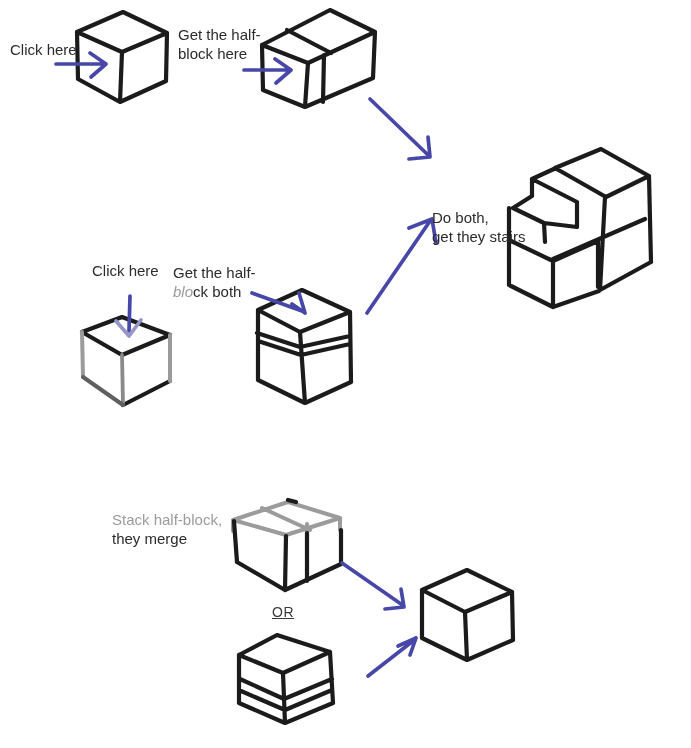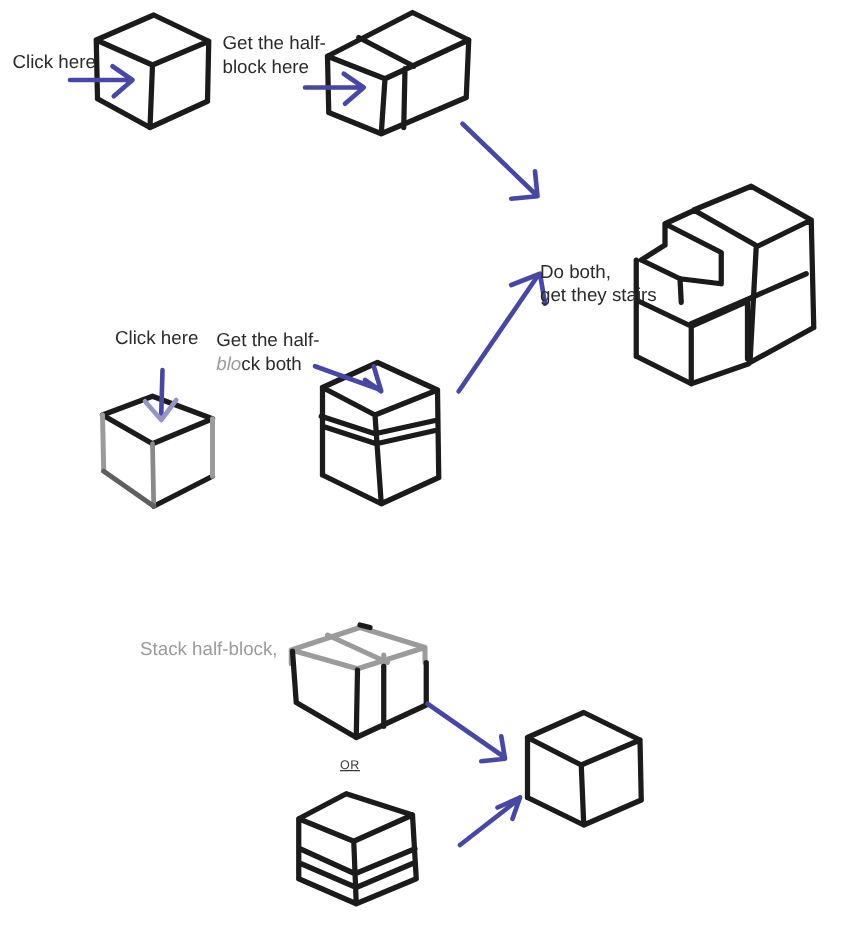--- a/index.html
+++ b/index.html
@@ -13,21 +13,21 @@
   svg.sketch{position:absolute;left:0;top:0;}
   .label{
     position:absolute;
     font-size:15px;
     line-height:19px;
     color:var(--ink_text,#2b2b2b);
     white-space:nowrap;
   }
   .label .faded-part{color:var(--faded,#9b9b9b);font-style:italic;}
   .label.gray-line1 .l1{color:var(--faded,#9b9b9b);text-align:right;}
-  .or-label{font-size:10px;color:#3a3a3a;letter-spacing:0.5px;text-decoration:underline;}
+  .or-label{font-size:14px;color:#3a3a3a;letter-spacing:0.5px;text-decoration:underline;}
   
   .ink{stroke:var(--ink,#1b1b1b);stroke-width:4.2;fill:none;stroke-linecap:round;stroke-linejoin:round;}
   .gray{stroke:var(--faded,#9b9b9b);stroke-width:4;fill:none;stroke-linecap:round;stroke-linejoin:round;}
   .gray-soft{stroke:#8a8a8a;stroke-width:3.8;fill:none;stroke-linecap:round;stroke-linejoin:round;}
   .mid-gray{stroke:#5f5f5f;stroke-width:4;fill:none;stroke-linecap:round;stroke-linejoin:round;}
   .accent{stroke:var(--accent,#4747a8);stroke-width:3.7;fill:none;stroke-linecap:round;stroke-linejoin:round;}
   .accent-light{stroke:var(--accent_light,#9494c9);stroke-width:3.7;fill:none;stroke-linecap:round;stroke-linejoin:round;}
 </style>
 </head>
 <body>
@@ -154,17 +154,18 @@
 
   <div class="label" style="left:92px;top:261px;">Click here</div>
 
   <div class="label" style="left:173px;top:263px;">
     <div>Get the half-</div>
     <div><span class="faded-part">blo</span><span>ck both</span></div>
   </div>
 
   <div class="label gray-line1" style="left:112px;top:510px;">
     <div class="l1">Stack half-block,</div>
+    <div>they merge</div>
   </div>
 
   <div class="label or-label" style="left:272px;top:603px;">OR</div>
 
 </div>
 
 </body></html>

